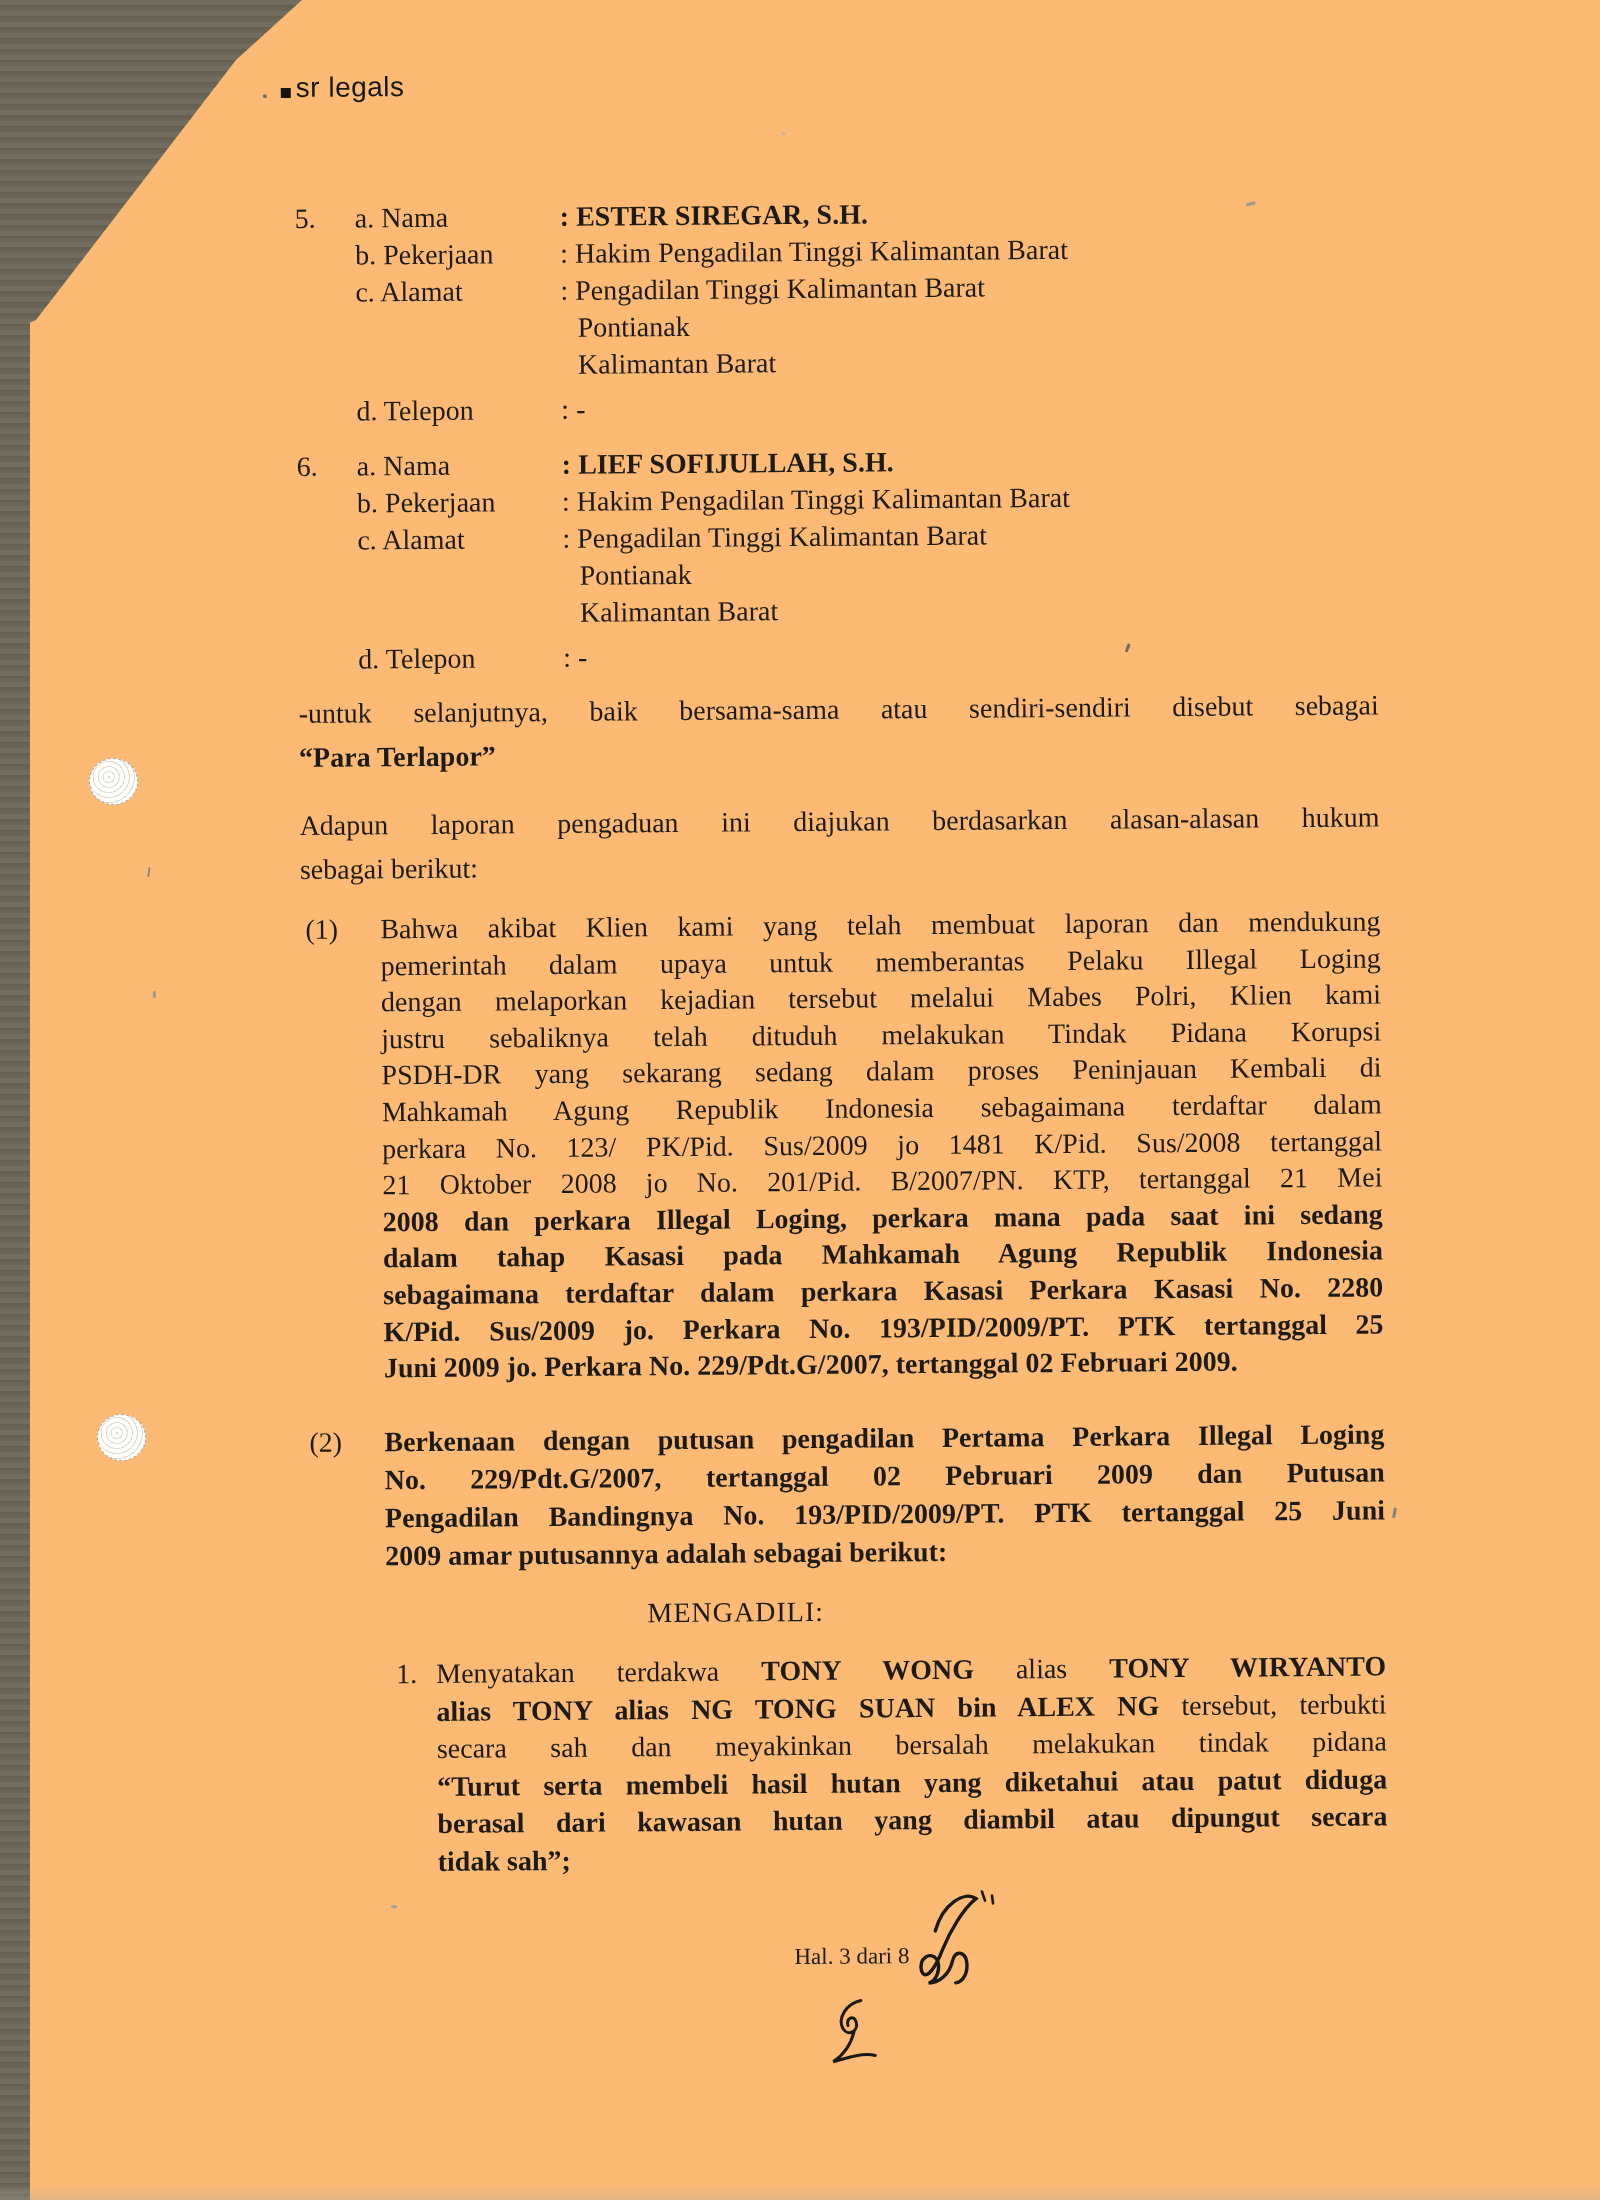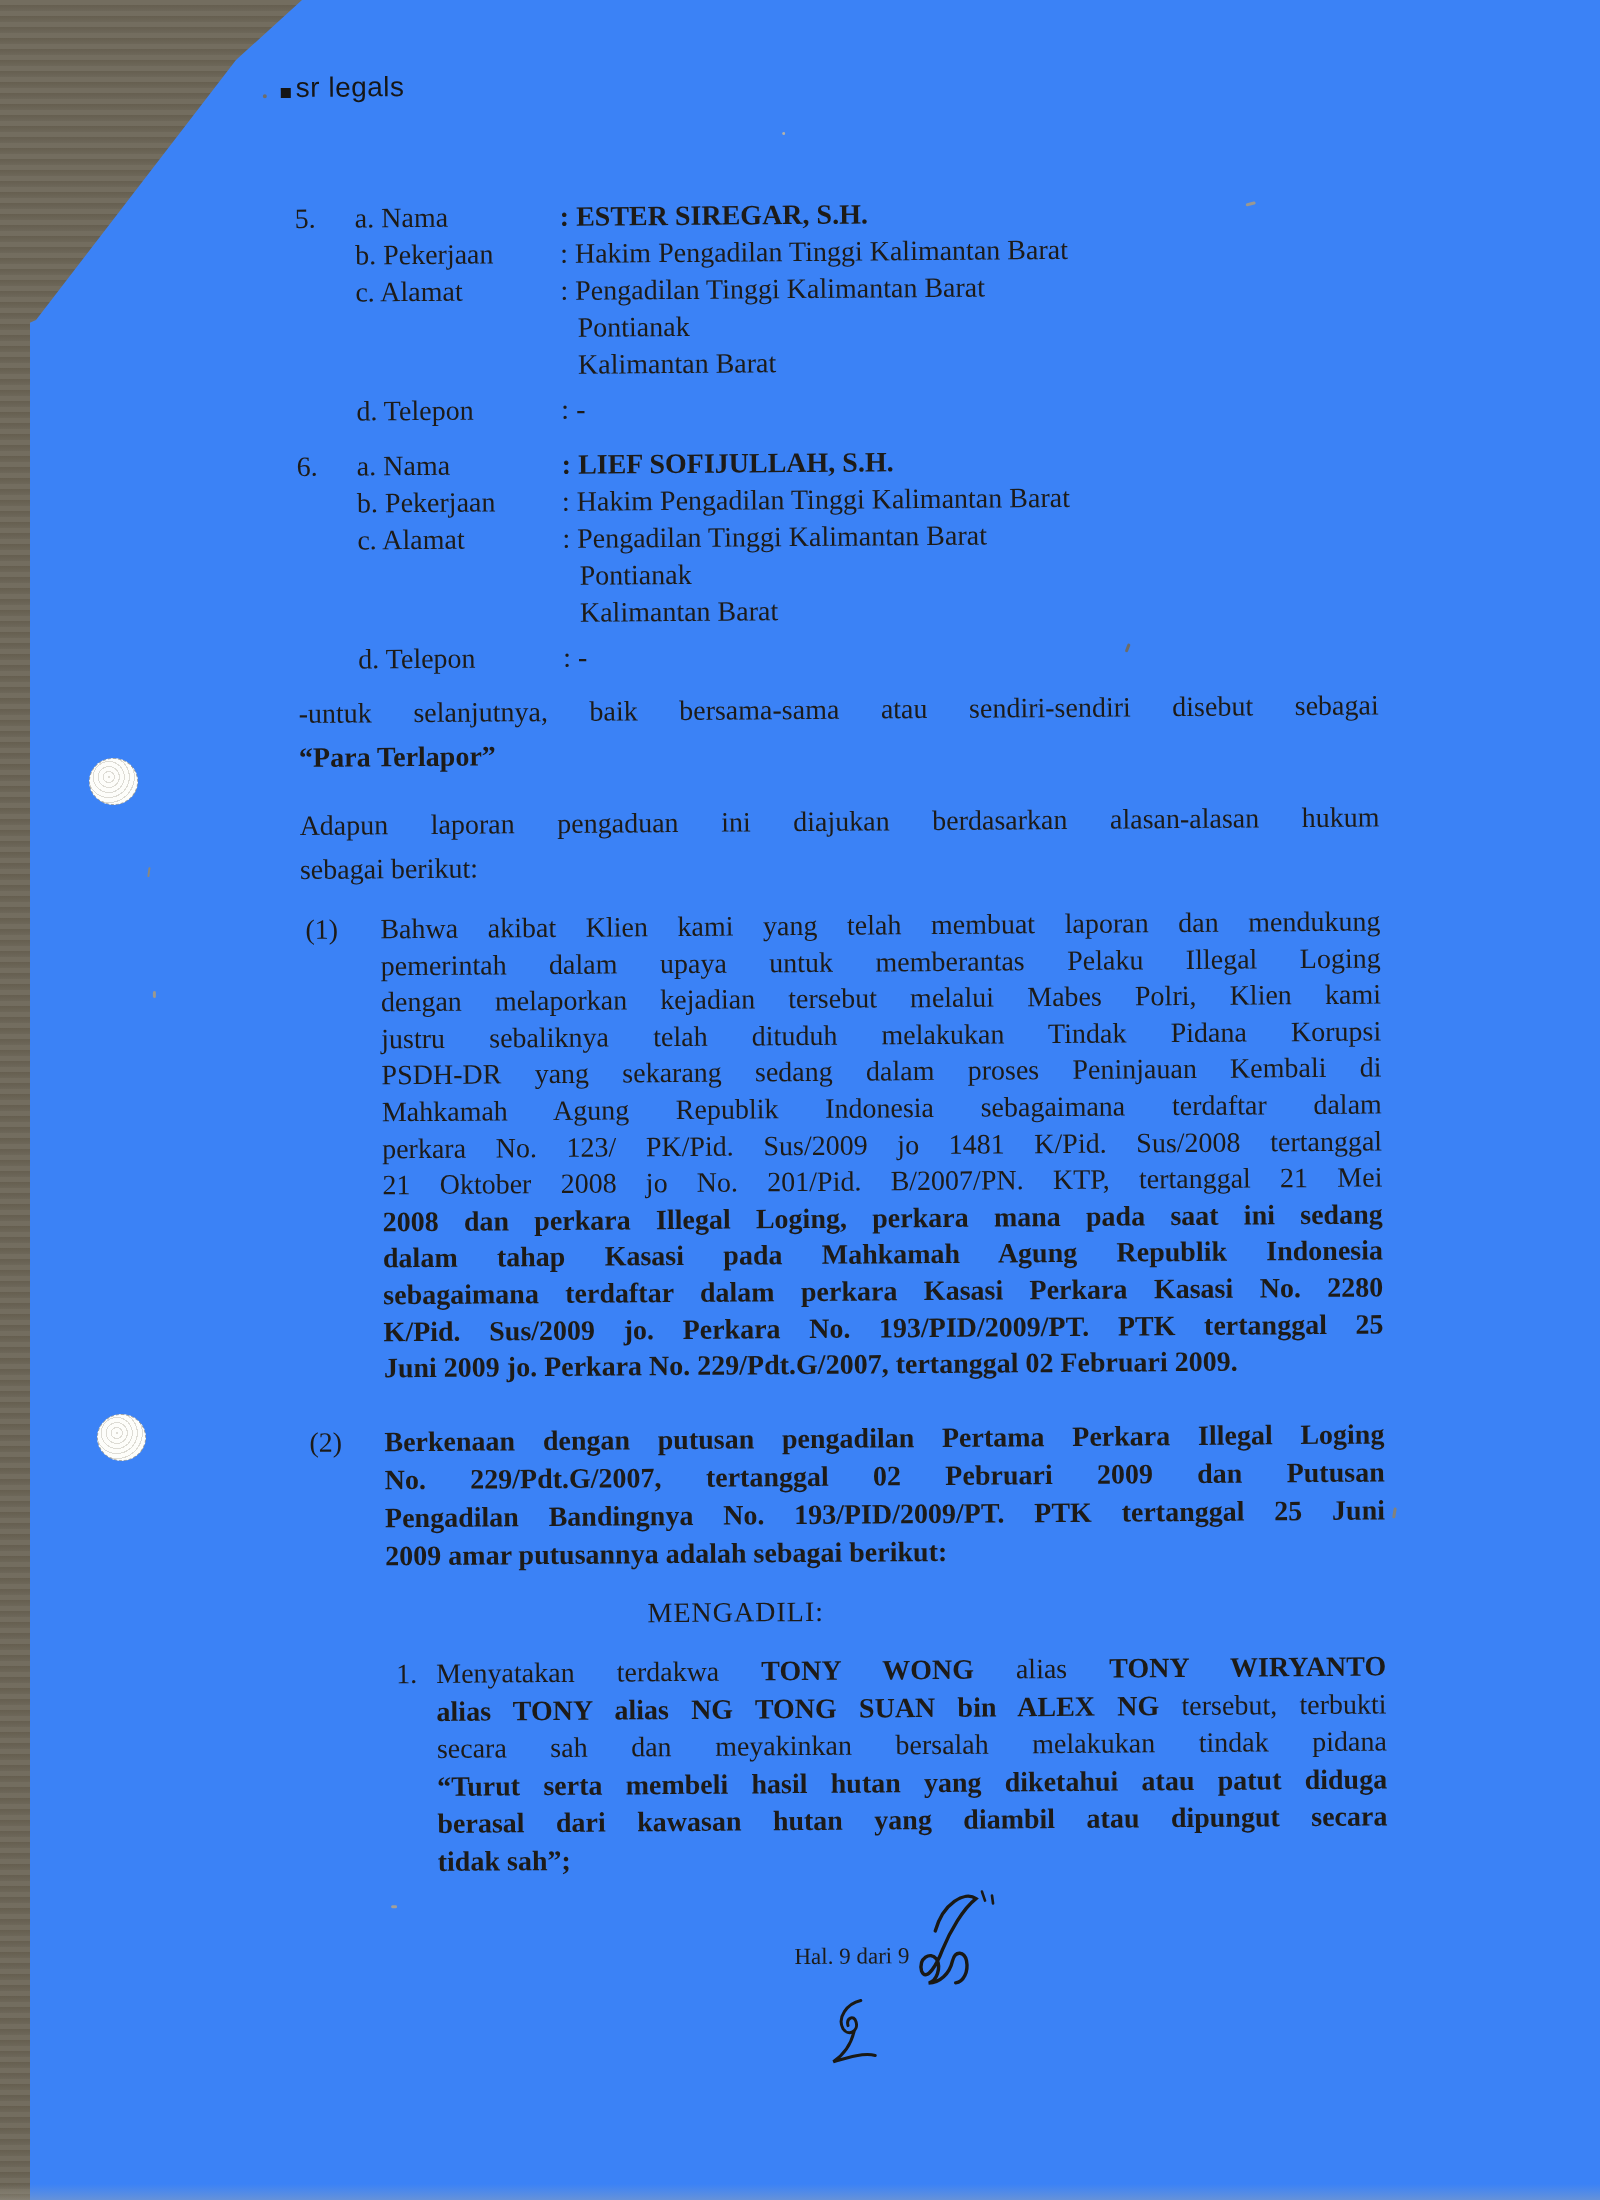--- a/index.html
+++ b/index.html
@@ -1,18 +1,18 @@
 <!DOCTYPE html>
 <html><head>
 <meta charset="utf-8">
 <style>
   html,body{margin:0;padding:0;background:#888;}
   #canvas{
     position:relative;width:1600px;height:2200px;margin:0 auto;
-    background:#3b82f6;overflow:hidden;
+    background:#fdba74;overflow:hidden;
     font-family:"Liberation Serif", serif;color:#1d1b18;
   }
   
   .scanband{
     background:repeating-linear-gradient(180deg,#736d5f 0px,#736d5f 5px,#665f50 5px,#6d6759 11px);
   }
   #corner-artifact{position:absolute;left:0;top:0;width:322px;height:338px;
     clip-path:polygon(0 0,302px 0,236px 60px,36px 320px,0 336px);}
   #left-strip{position:absolute;left:0;top:0;width:30px;height:2200px;}
   .hole{position:absolute;width:47px;height:45px;border-radius:50%;
@@ -177,21 +177,21 @@
       <div class="ptext">
           <div class="tline just"><span>Menyatakan terdakwa </span><span class="b">TONY WONG</span><span> alias </span><span class="b">TONY WIRYANTO</span></div>
           <div class="tline just"><span class="b">alias TONY alias NG TONG SUAN bin ALEX NG</span><span> tersebut, terbukti</span></div>
           <div class="tline just"><span>secara sah dan meyakinkan bersalah melakukan tindak pidana</span></div>
           <div class="tline just"><span class="b">“Turut serta membeli hasil hutan yang diketahui atau patut diduga</span></div>
           <div class="tline just"><span class="b">berasal dari kawasan hutan yang diambil atau dipungut secara</span></div>
           <div class="tline"><span class="b">tidak sah”;</span></div>
         </div>
     </div>
 
-    <div id="page-footer">Hal. 9 dari 9</div>
+    <div id="page-footer">Hal. 3 dari 8</div>
 
     <div class="paraf" style="left:897px;top:1886px;">
       <svg width="100" height="112" viewBox="0 0 100 112" fill="none" stroke="#1a1915" stroke-width="3.4" stroke-linecap="round">
         <path d="M30 46 C 38 18, 60 6, 71 14 C 58 24, 45 46, 37 65 C 32 78, 21 98, 16 86 C 13 73, 25 66, 31 74 C 36 83, 31 96, 23 98 C 34 98, 44 89, 47 76 C 50 65, 59 67, 61 76 C 63 87, 58 97, 50 98"></path>
         <path d="M77 7 L 80 16" stroke-width="2.6"></path>
         <path d="M87 11 L 88 19" stroke-width="2.6"></path>
       </svg>
     </div>
     <div class="paraf" style="left:812px;top:1996px;">
       <svg width="82" height="76" viewBox="0 0 82 76" fill="none" stroke="#1a1915" stroke-width="3" stroke-linecap="round">

